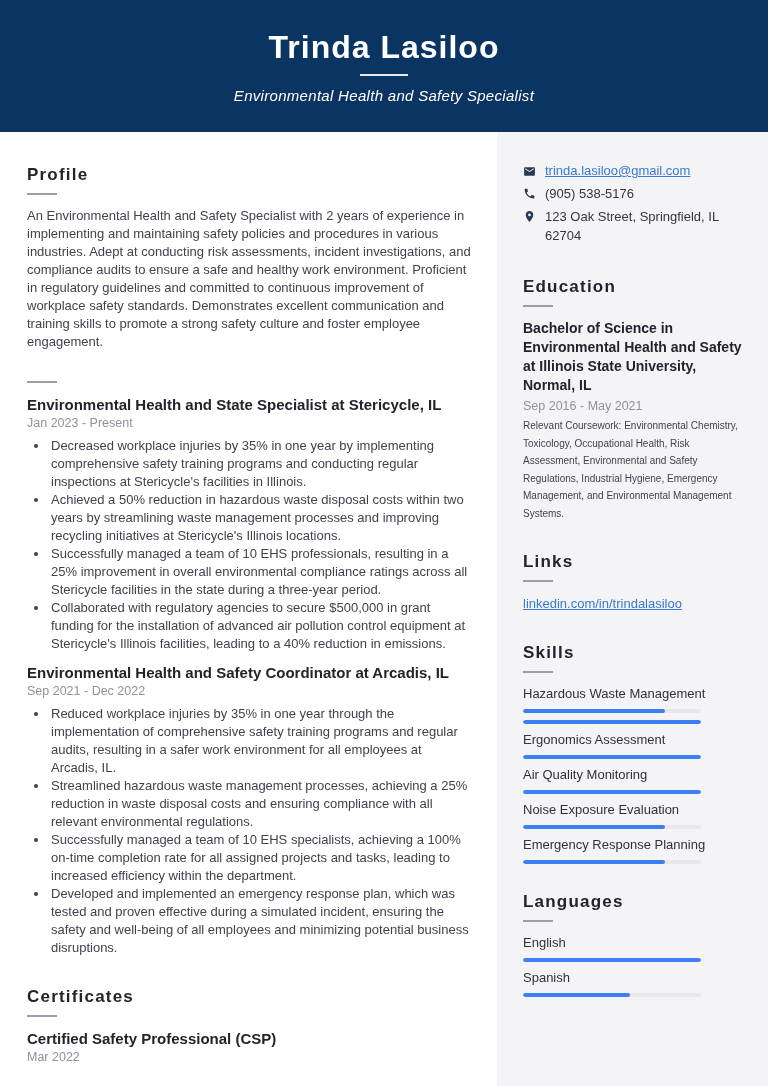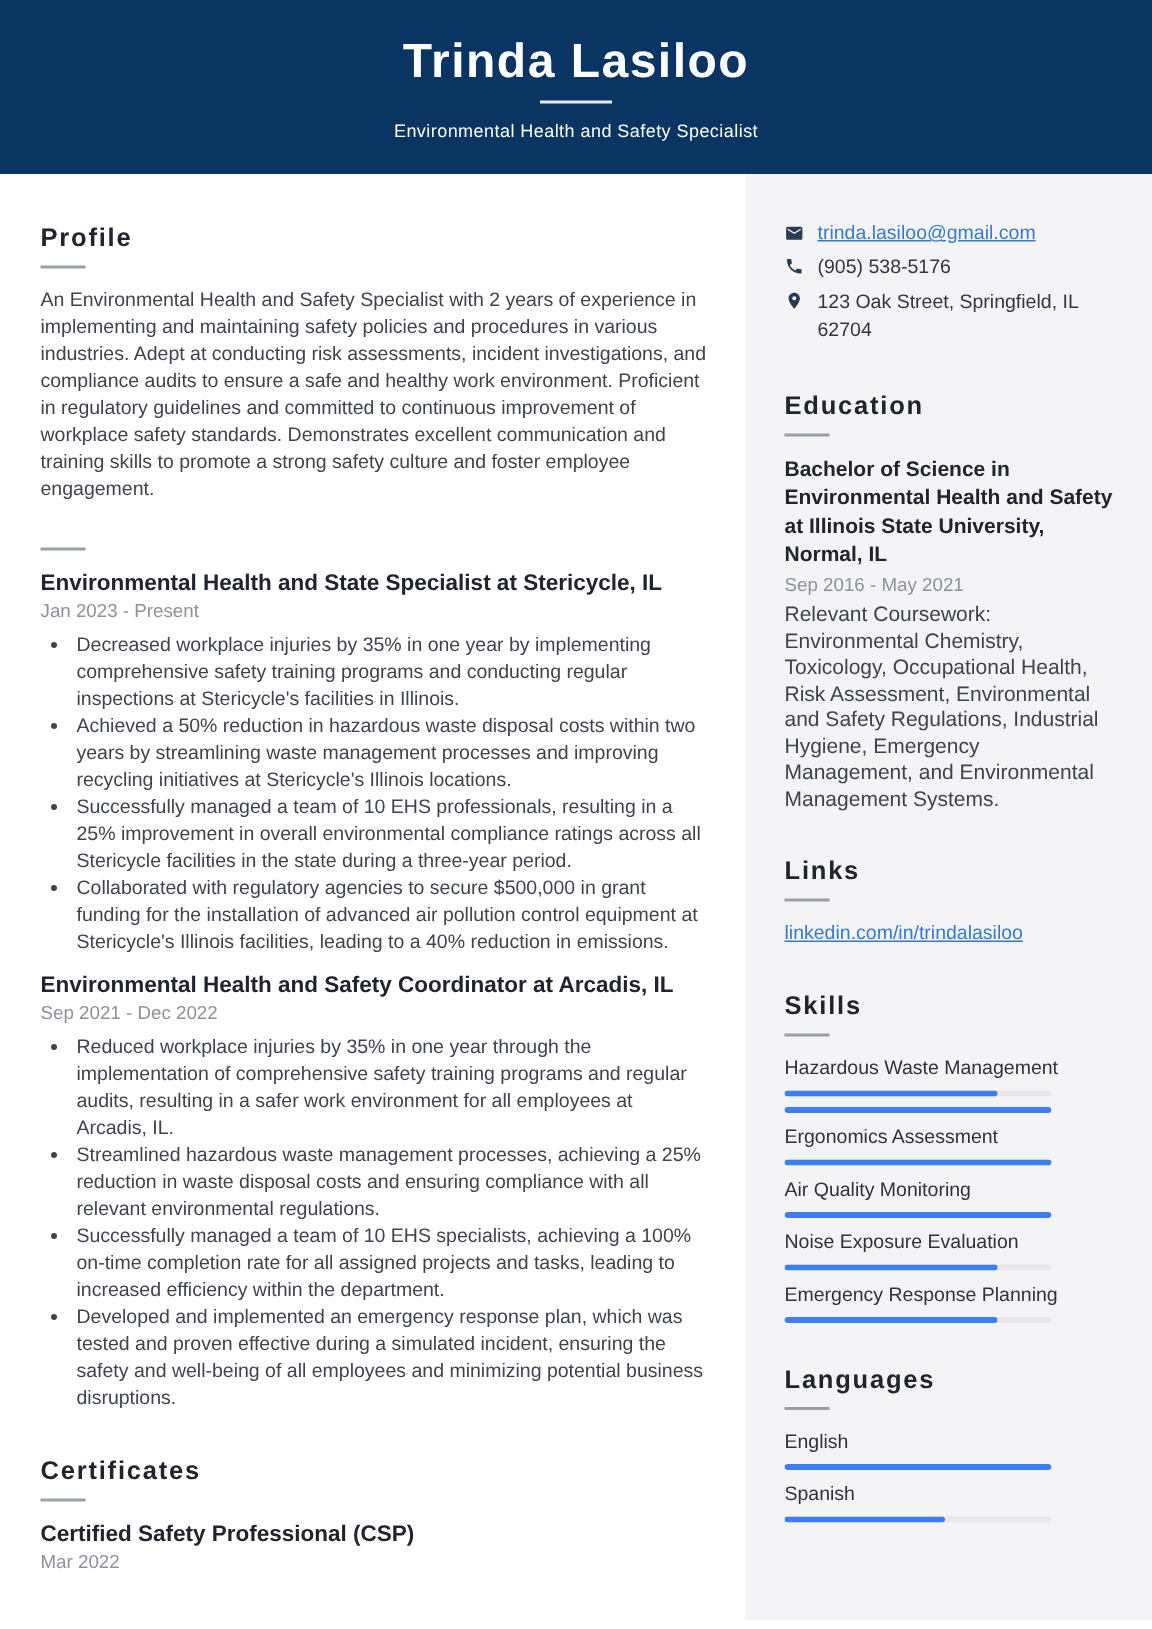--- a/index.html
+++ b/index.html
@@ -11,21 +11,21 @@
     height: 1086px;
     overflow: hidden;
     color: #3f434d;
     --accent: #3b7ff2;
     --link: #3679d0;
     --navy: #0a3563;
     --sidebar: #f4f4f6;
   }
   
   .header {
-    height: 116px;
+    height: 132px;
     background: var(--navy);
     color: #ffffff;
     display: flex;
     flex-direction: column;
     align-items: center;
     justify-content: center;
     text-align: center;
   }
   .name {
     font-size: 32px;
@@ -33,21 +33,21 @@
     letter-spacing: 1px;
     line-height: 36px;
   }
   .name-divider {
     width: 48px;
     height: 2px;
     background: #ffffff;
     opacity: .9;
     margin: 9px auto 11px;
   }
-  .job-title { font-size: 12px; font-weight: 400; letter-spacing: .3px; }
+  .job-title { font-size: 15px; font-weight: 400; letter-spacing: .3px; font-style: italic; }
 
   
   .main { display: flex; min-height: 958px; }
   .left {
     flex: 1;
     padding: 33px 26px 0 27px;
     background: #ffffff;
   }
   .right {
     width: 271px;
@@ -130,21 +130,21 @@
     font-weight: 700;
     color: #21242c;
     line-height: 19px;
   }
   .edu-dates {
     font-size: 12.5px;
     color: #8d929b;
     line-height: 17px;
     margin: 3px 0 2px;
   }
-  .edu-desc { font-size: 14px; line-height: 17.5px; color: #3f434d; }
+  .edu-desc { font-size: 10px; line-height: 17.5px; color: #3f434d; }
 
   .meter-item { margin-bottom: 7px; }
   .meter-label {
     font-size: 13px;
     color: #2f323b;
     line-height: 17px;
   }
   .meter-track {
     margin-top: 7px;
     height: 4px;

